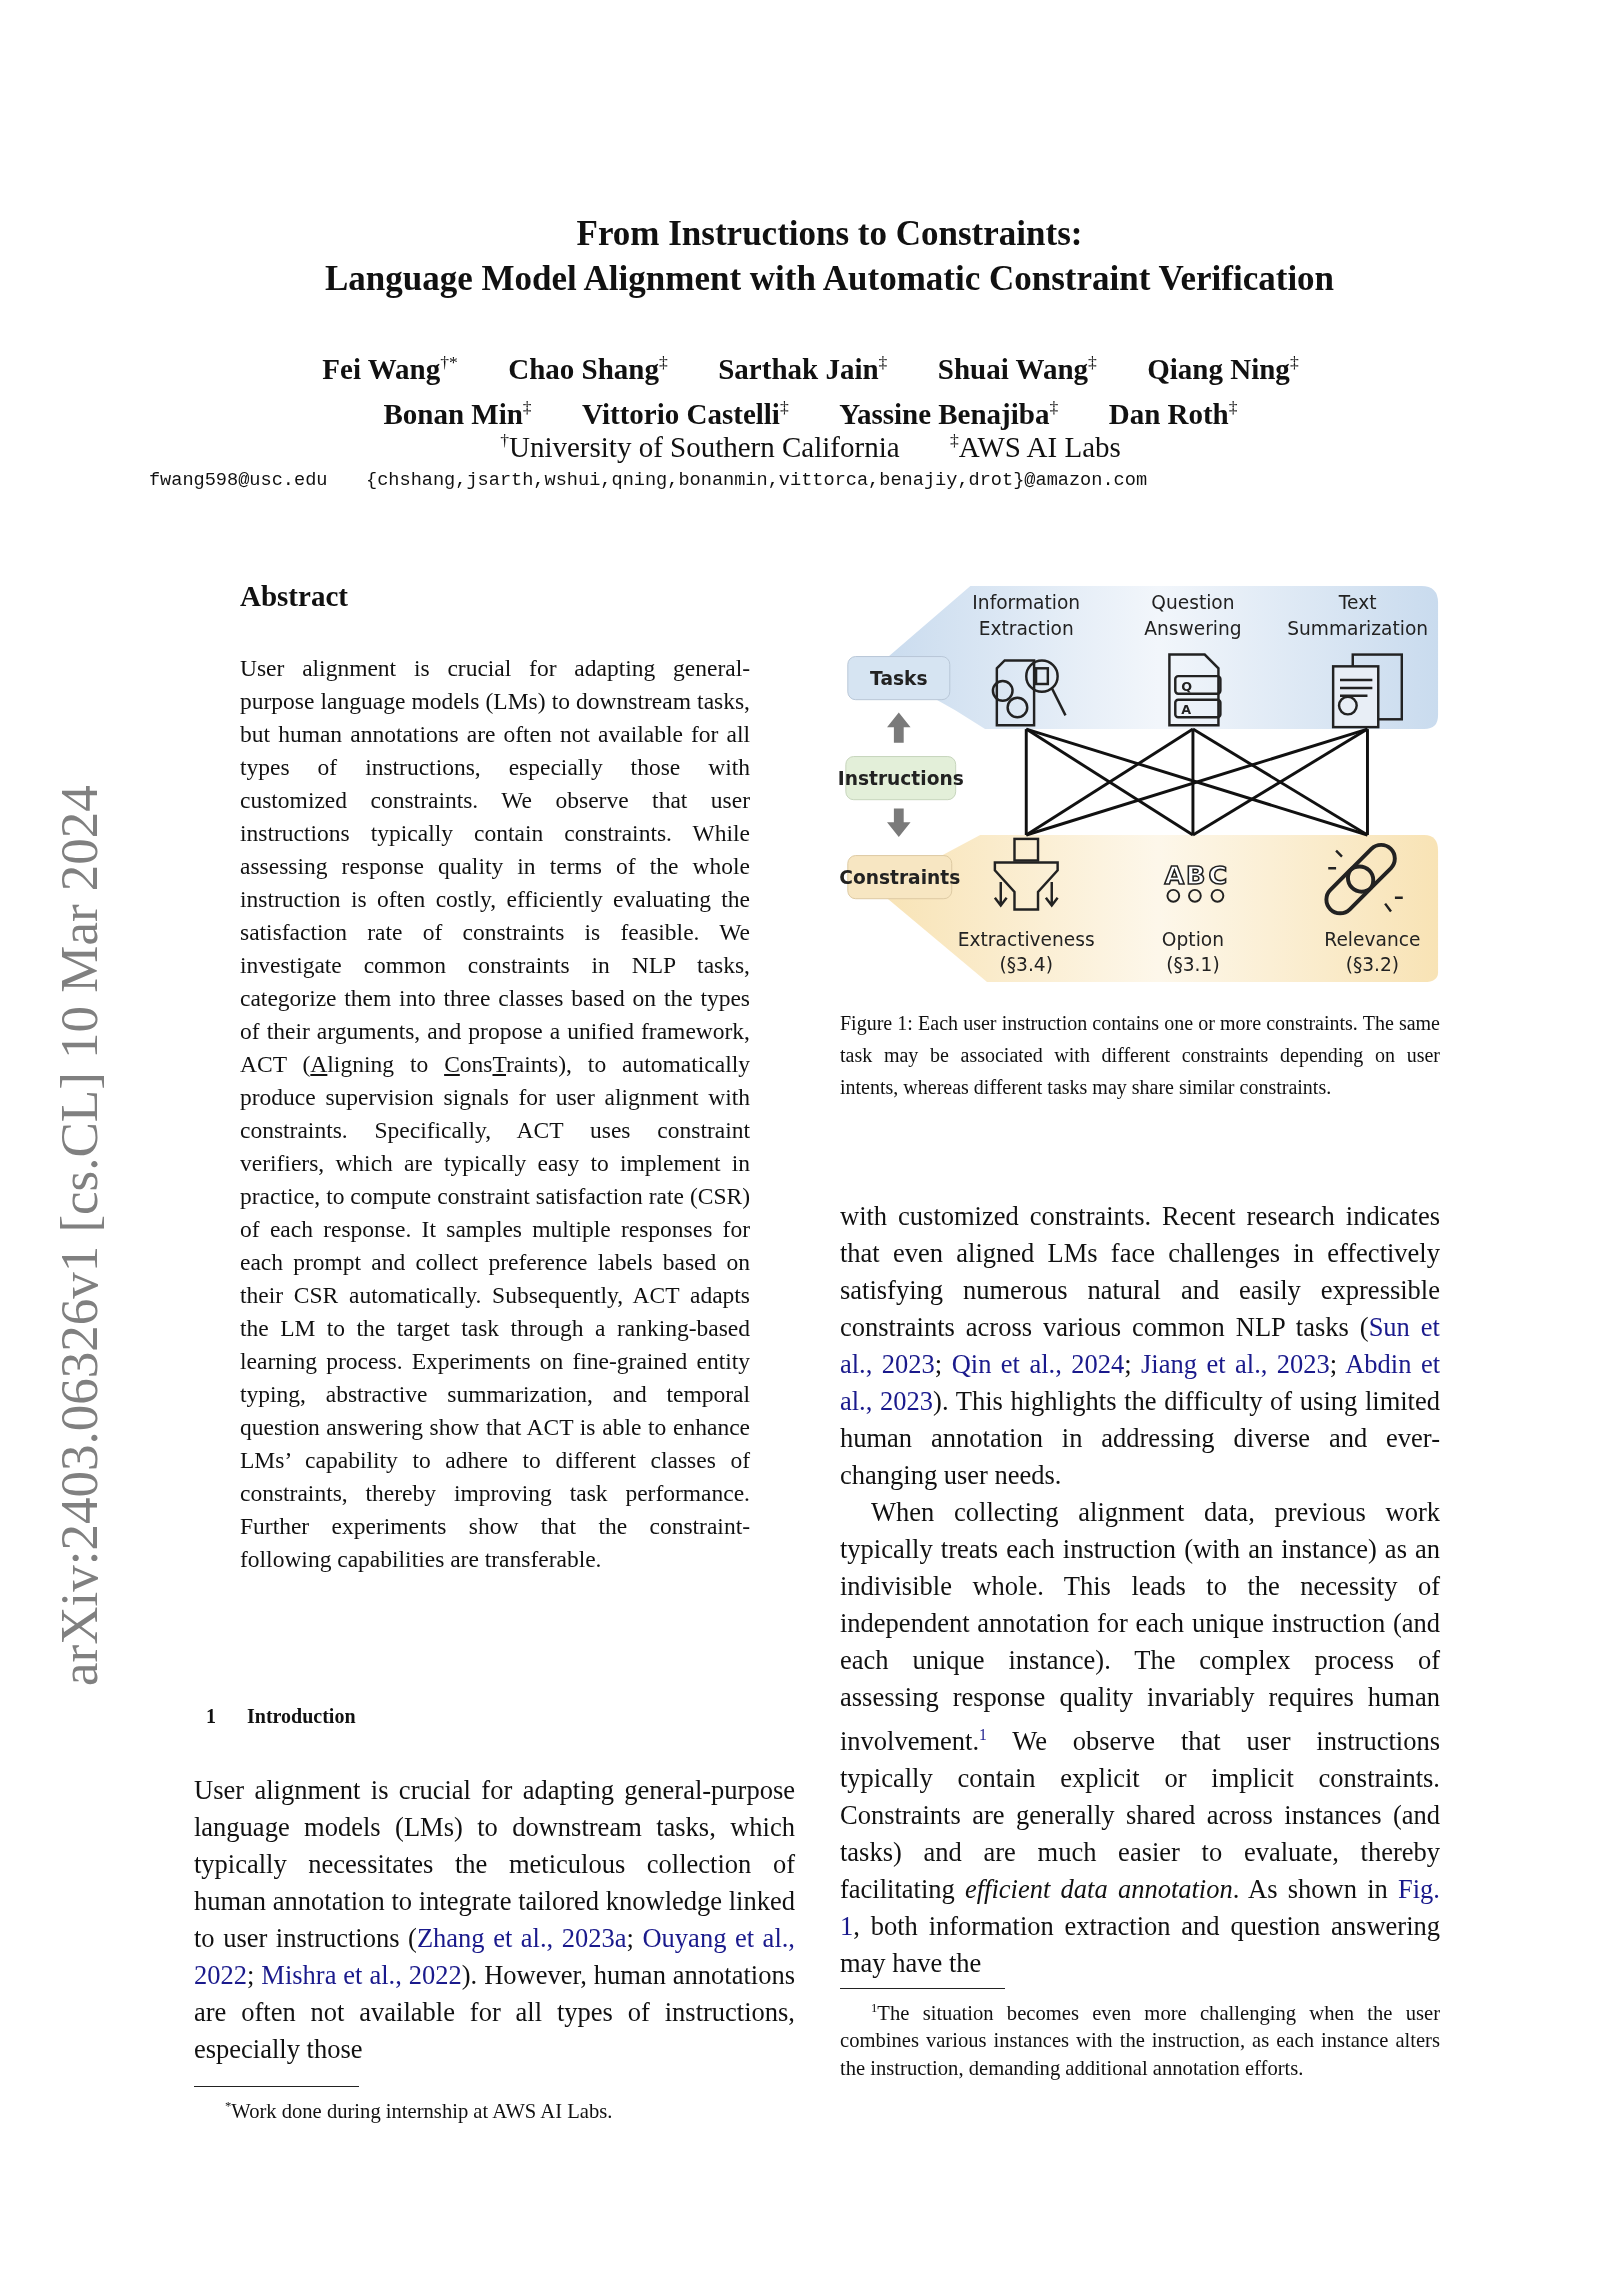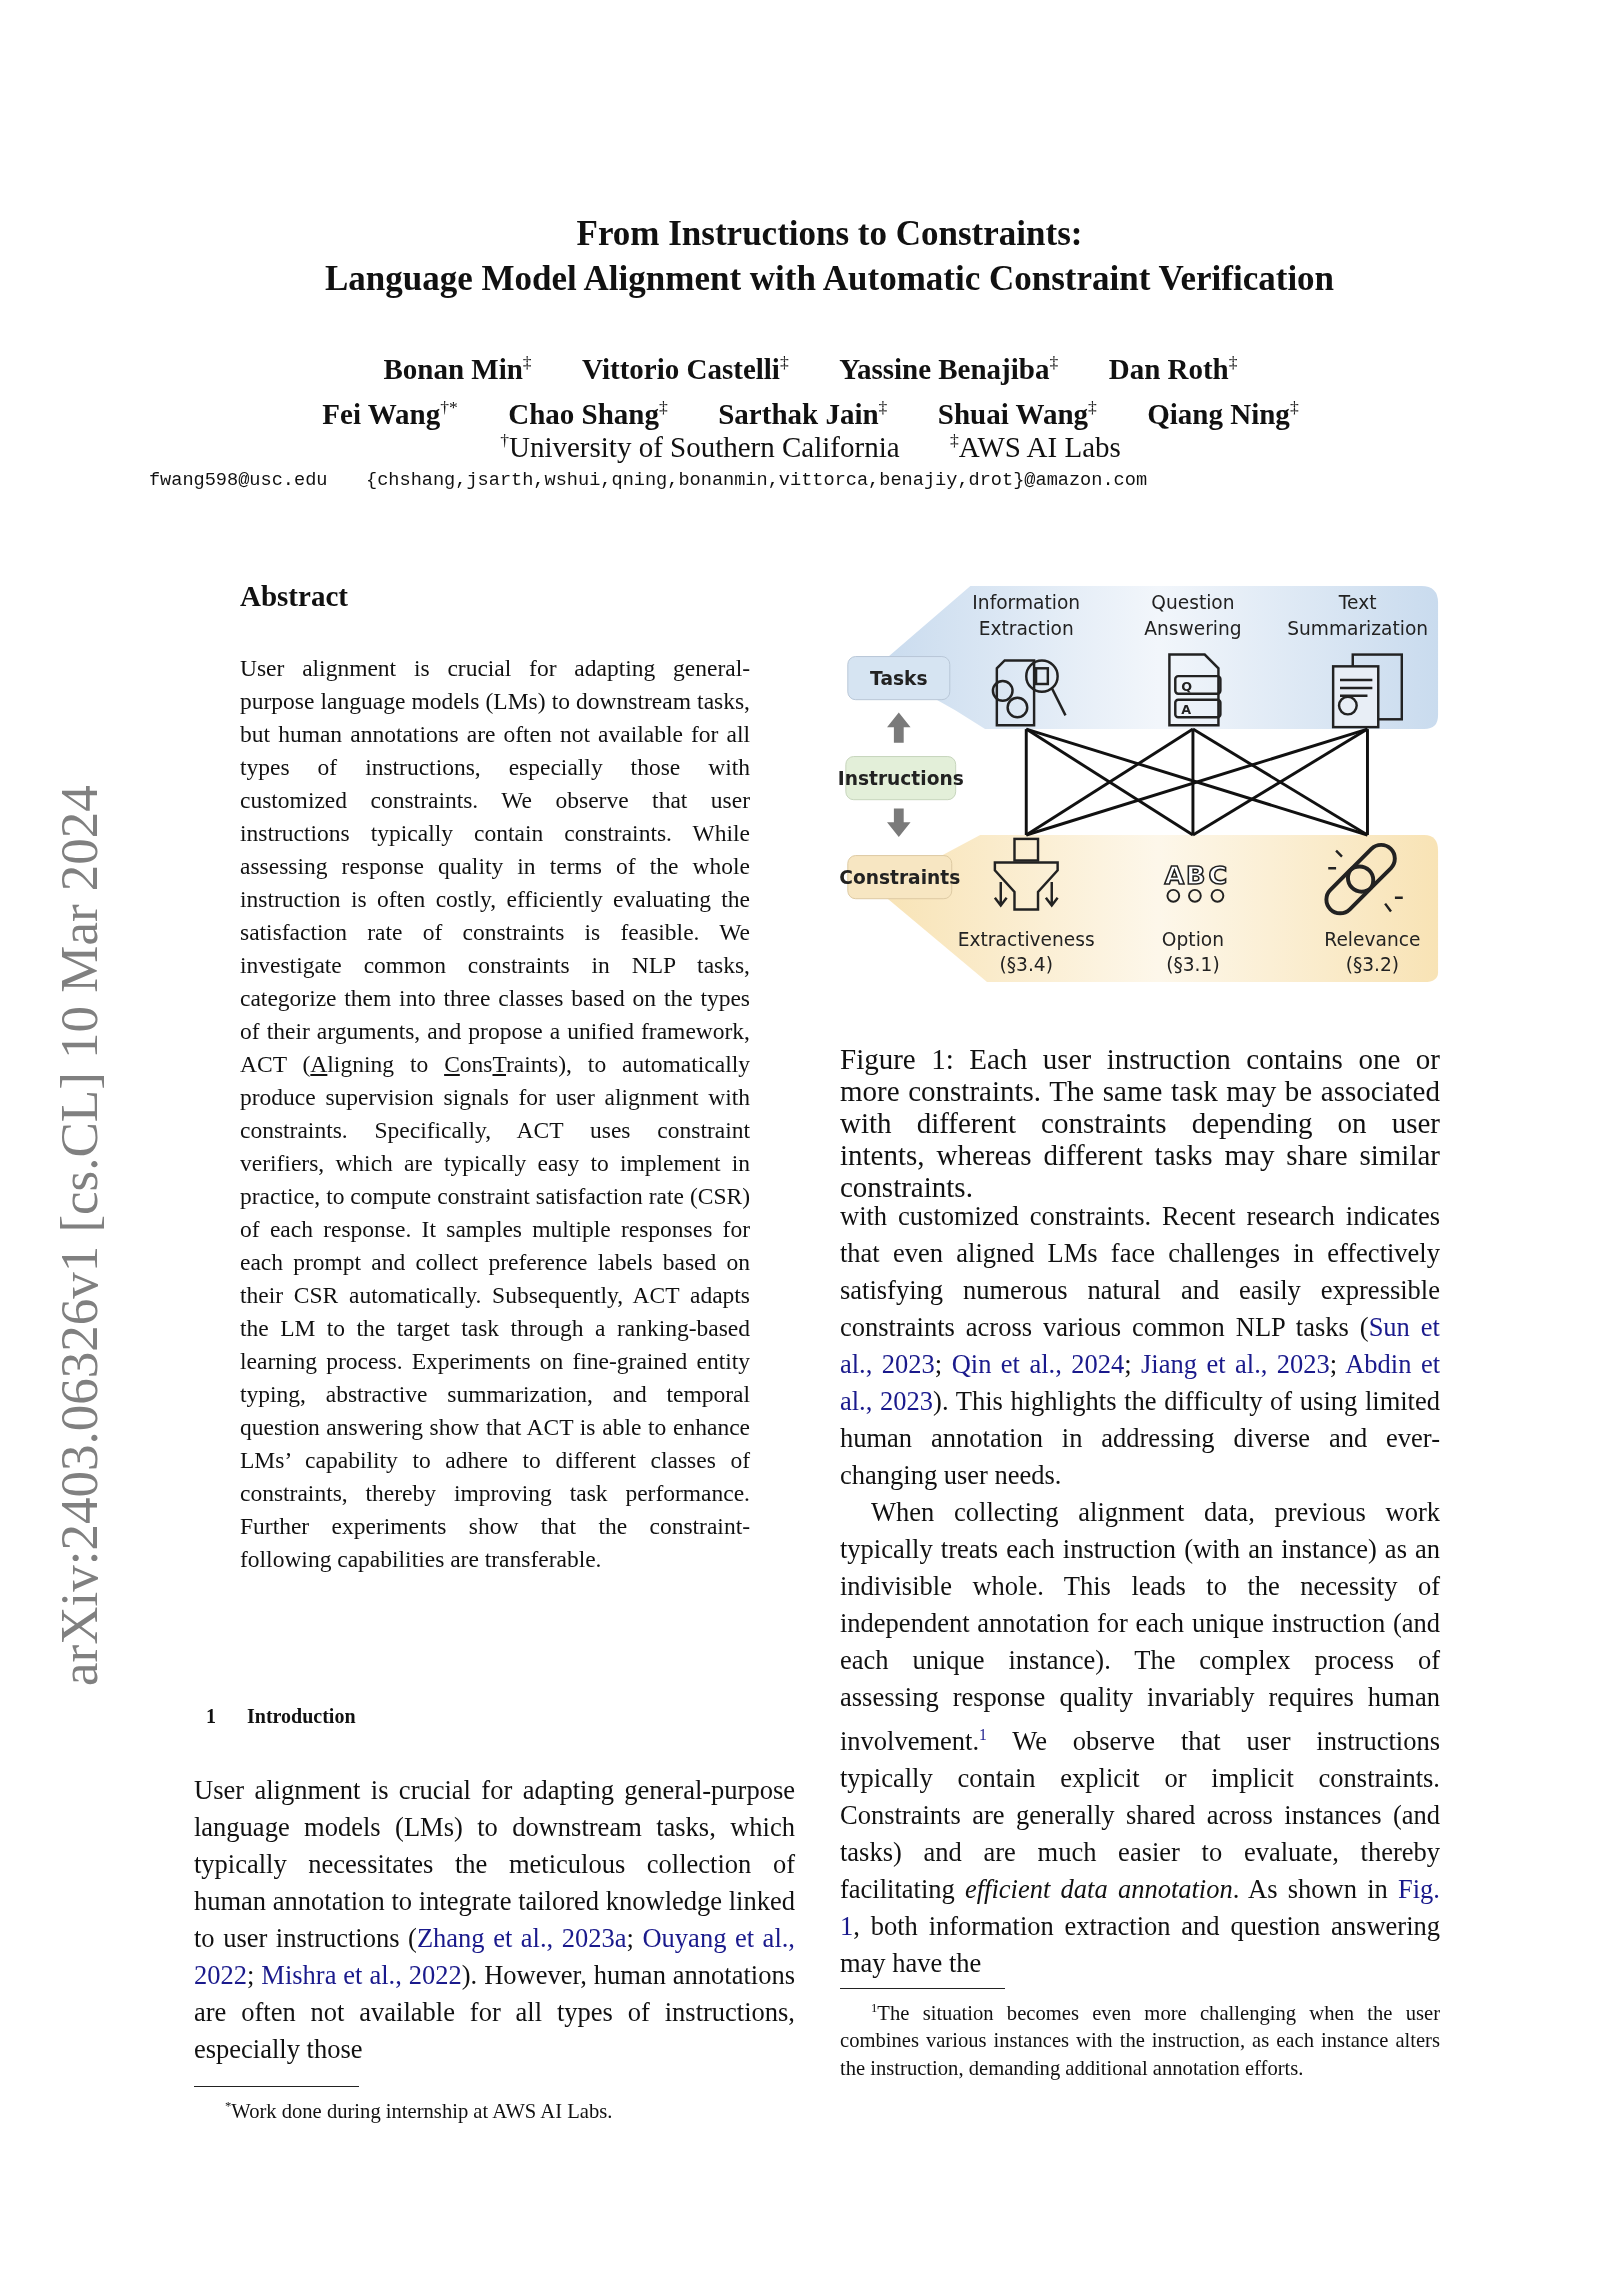--- a/index.html
+++ b/index.html
@@ -33,21 +33,21 @@
   .intro-head .num { margin-right: 31px; }
   .intro-text { left: 194px; width: 601px; top: 1772px; font-size: 26.5px; line-height: 37px; text-align: justify; }
   .cite { color: #1a1a8c; }
 
   .fn-rule-l { left: 194px; top: 2086px; width: 165px; height: 1px; background: #222; }
   .fn-left { left: 194px; top: 2093px; width: 601px; font-size: 20.6px; line-height: 27.4px; text-indent: 31px; }
   .fn-left sup, .fn-right sup { font-size: 12.7px; }
 
   
   .figure { left: 838px; top: 578px; width: 603px; height: 412px; }
-  .caption { left: 840px; top: 1043px; width: 600px; font-size: 29px; line-height: 32px; text-align: justify; }
+  .caption { left: 840px; top: 1007px; width: 600px; font-size: 20px; line-height: 32px; text-align: justify; }
 
   .right-text { left: 840px; top: 1198px; width: 600px; font-size: 26.5px; line-height: 37px; text-align: justify; }
   .right-text p { margin: 0; }
   .right-text p.indent { text-indent: 31px; }
   .right-text i { }
   .right-text sup { font-size: 15.7px; }
 
   .fn-rule-r { left: 840px; top: 1988px; width: 165px; height: 1px; background: #222; }
   .fn-right { left: 840px; top: 1995px; width: 600px; font-size: 20.6px; line-height: 27.4px; text-align: justify; }
   .fn-right .first { text-indent: 31px; display: block; }
@@ -57,32 +57,32 @@
 </style>
 </head>
 <body>
 
 <div class="abs title">
   <div>From Instructions to Constraints:</div>
   <div>Language Model Alignment with Automatic Constraint Verification</div>
 </div>
 
 <div class="abs authors">
-  <div>
-    <span class="a"><span>Bonan Min</span><sup>‡</sup></span>
-    <span class="a"><span>Vittorio Castelli</span><sup>‡</sup></span>
-    <span class="a"><span>Yassine Benajiba</span><sup>‡</sup></span>
-    <span class="a"><span>Dan Roth</span><sup>‡</sup></span>
-  </div>
   <div>
     <span class="a"><span>Fei Wang</span><sup>†*</sup></span>
     <span class="a"><span>Chao Shang</span><sup>‡</sup></span>
     <span class="a"><span>Sarthak Jain</span><sup>‡</sup></span>
     <span class="a"><span>Shuai Wang</span><sup>‡</sup></span>
     <span class="a"><span>Qiang Ning</span><sup>‡</sup></span>
+  </div>
+  <div>
+    <span class="a"><span>Bonan Min</span><sup>‡</sup></span>
+    <span class="a"><span>Vittorio Castelli</span><sup>‡</sup></span>
+    <span class="a"><span>Yassine Benajiba</span><sup>‡</sup></span>
+    <span class="a"><span>Dan Roth</span><sup>‡</sup></span>
   </div>
 </div>
 
 <div class="abs affil">
   <span class="x"><sup>†</sup><span>University of Southern California</span></span>
   <span class="x"><sup>‡</sup><span>AWS AI Labs</span></span>
 </div>
 
 <div class="abs emails">
   <span>fwang598@usc.edu</span>

